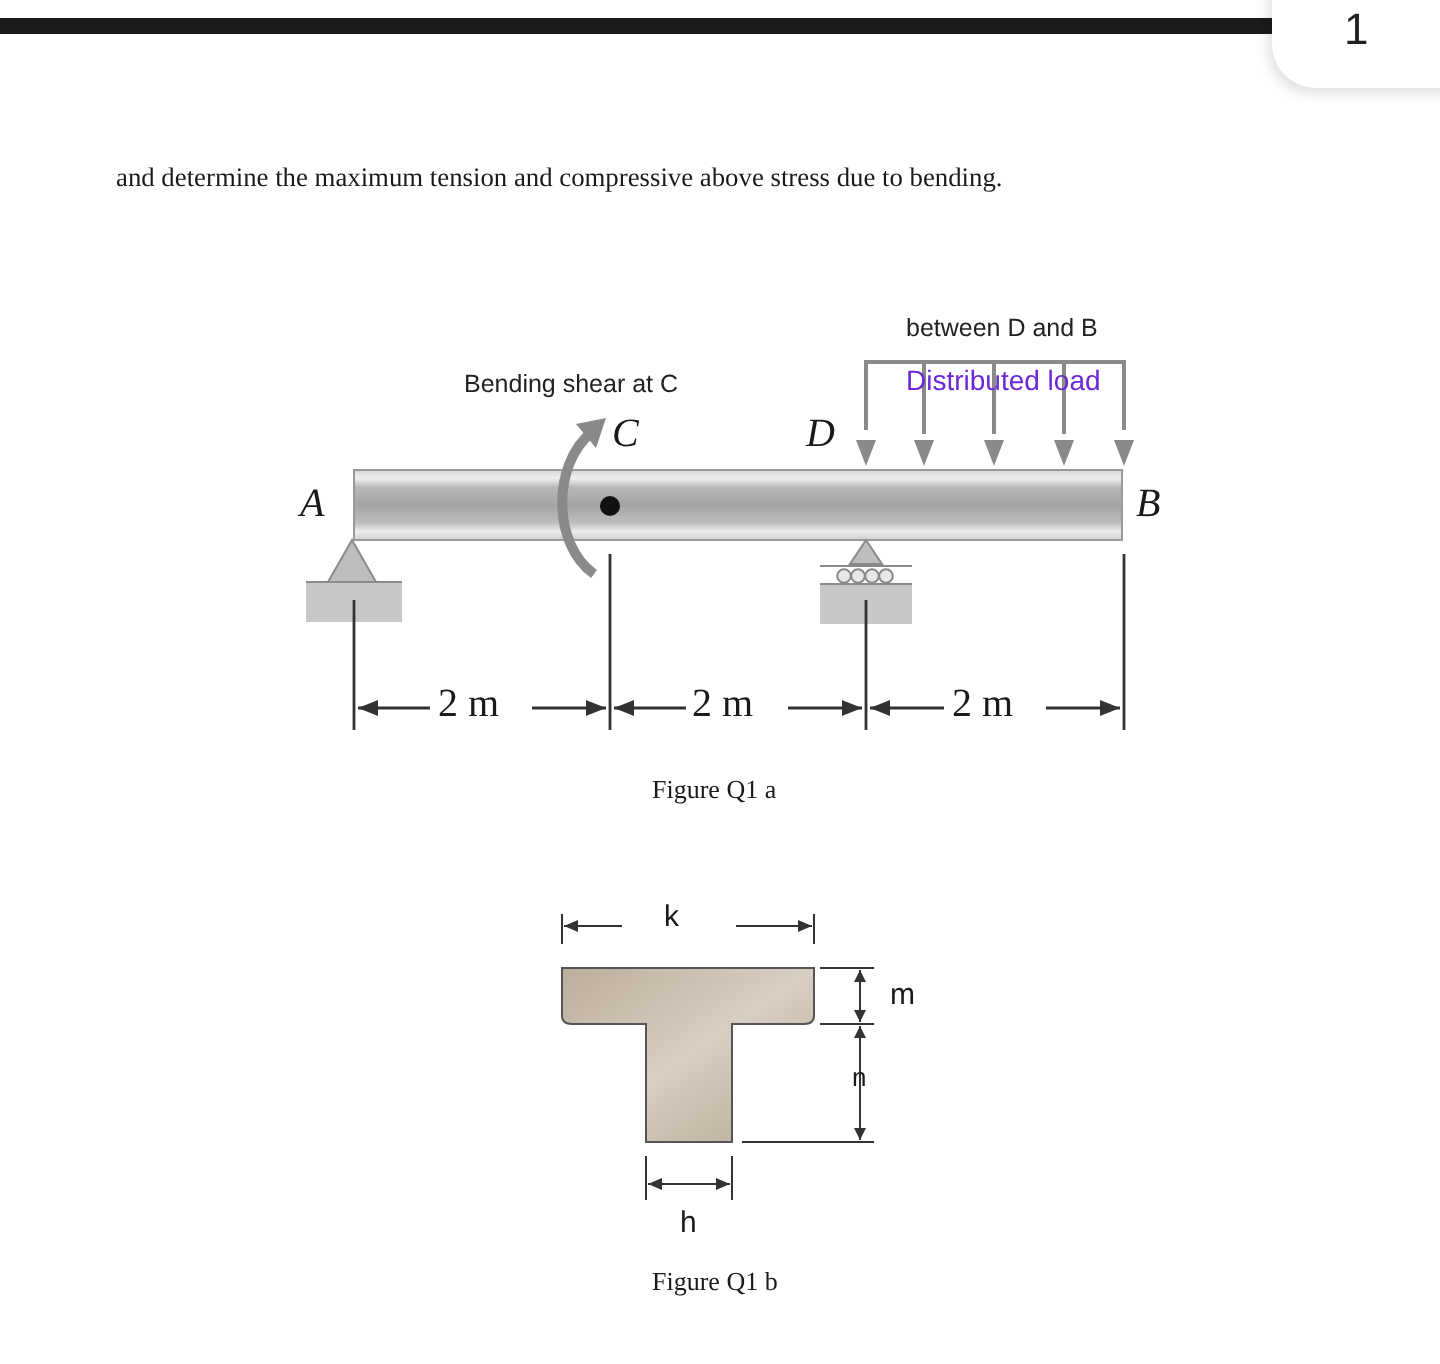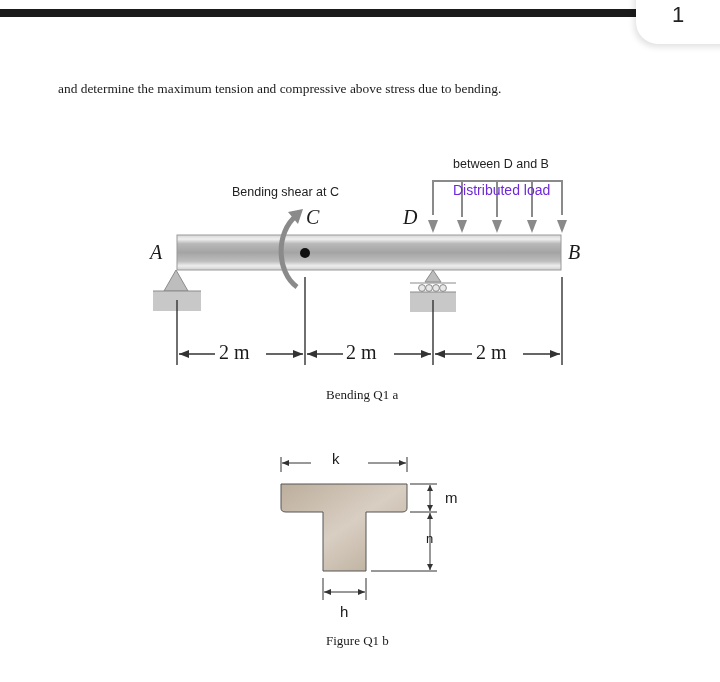--- a/index.html
+++ b/index.html
@@ -122,21 +122,21 @@
 
 <div class="caption" style="left:150px; top:241px; font-size:20px; font-style:italic;">A</div>
 <div class="caption" style="left:568px; top:241px; font-size:20px; font-style:italic;">B</div>
 <div class="caption" style="left:306px; top:206px; font-size:20px; font-style:italic;">C</div>
 <div class="caption" style="left:403px; top:206px; font-size:20px; font-style:italic;">D</div>
 
 <div class="caption" style="left:219px; top:341px; font-size:20px;">2 m</div>
 <div class="caption" style="left:346px; top:341px; font-size:20px;">2 m</div>
 <div class="caption" style="left:476px; top:341px; font-size:20px;">2 m</div>
 
-<div class="caption" style="left:326px; top:387px;">Bending Q1 a</div>
+<div class="caption" style="left:326px; top:387px;">Figure Q1 a</div>
 
 <svg class="fig" width="720" height="682" viewBox="0 0 720 682">
   <defs>
     <linearGradient id="tGrad" x1="0" y1="0" x2="1" y2="1">
       <stop offset="0" stop-color="#bcae9c"></stop>
       <stop offset="0.5" stop-color="#d8cec2"></stop>
       <stop offset="1" stop-color="#b6a894"></stop>
     </linearGradient>
   </defs>
   <path d="M281,484 L407,484 L407,508 Q407,512 402,512 L366,512 L366,571 L323,571 L323,512 L286,512 Q281,512 281,508 Z" fill="url(#tGrad)" stroke="#555" stroke-width="1"></path>

